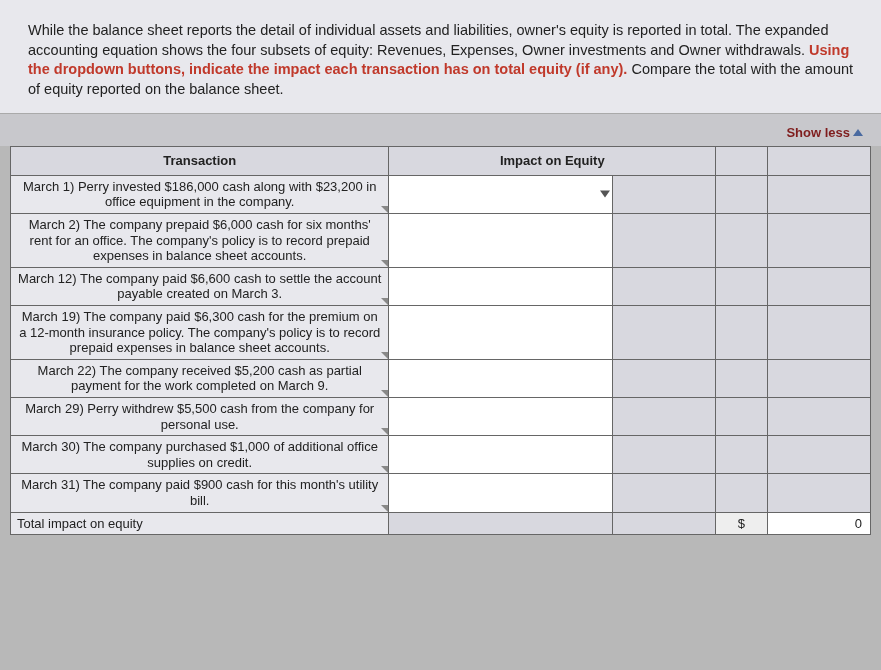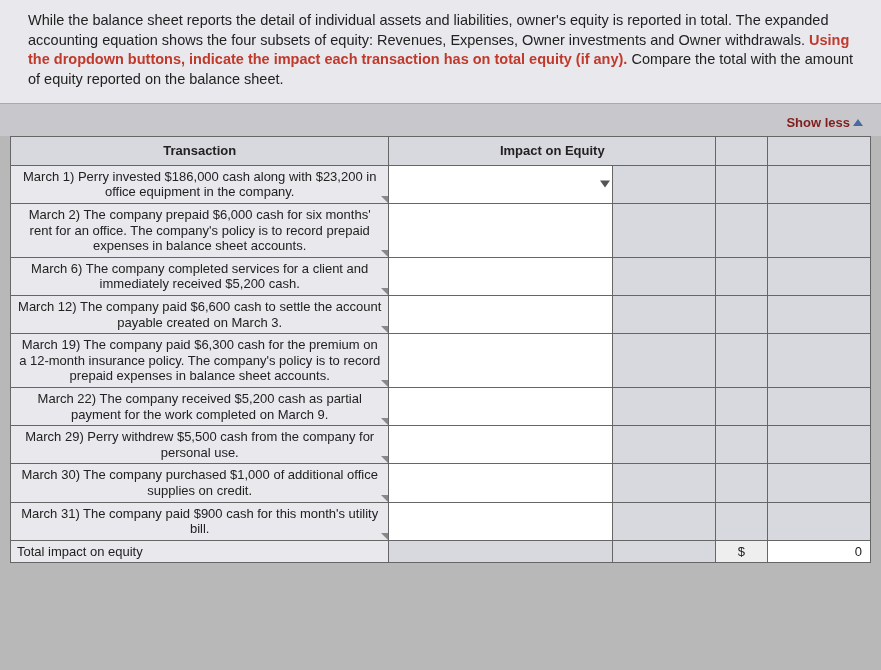--- a/index.html
+++ b/index.html
@@ -7,21 +7,21 @@
     font-family: Arial, Helvetica, sans-serif;
     background: #b8b8b8;
     width: 881px;
     height: 670px;
     overflow: hidden;
     font-size: 14px;
     color: #222;
   }
   .instruction-box {
     background: #e8e8ed;
-    padding: 11px 18px 14px 28px;
+    padding: 21px 18px 14px 28px;
     line-height: 1.35;
     font-size: 14.5px;
     border-bottom: 1px solid #aaa;
   }
   .instruction-box .red { color: #c0392b; font-weight: bold; }
   .show-less-row {
     text-align: right;
     padding: 10px 18px 6px 0;
     background: #c8c8cc;
   }
@@ -135,27 +135,20 @@
         <td class="blank-cell"></td>
       </tr>
       <tr>
         <td class="trans-cell">March 2)  The company prepaid $6,000 cash for six months' rent for an office. The company's policy is to record prepaid expenses in balance sheet accounts.<span class="corner"></span></td>
         <td class="impact-cell"></td>
         <td class="blank-cell"></td>
         <td class="blank-cell"></td>
         <td class="blank-cell"></td>
       </tr>
       <tr>
-        <td class="trans-cell">March 6)  The company completed services for a client and immediately received $5,200 cash.<span class="corner"></span></td>
-        <td class="impact-cell"></td>
-        <td class="blank-cell"></td>
-        <td class="blank-cell"></td>
-        <td class="blank-cell"></td>
-      </tr>
-      <tr>
         <td class="trans-cell">March 12)  The company paid $6,600 cash to settle the account payable created on March 3.<span class="corner"></span></td>
         <td class="impact-cell"></td>
         <td class="blank-cell"></td>
         <td class="blank-cell"></td>
         <td class="blank-cell"></td>
       </tr>
       <tr>
         <td class="trans-cell">March 19)  The company paid $6,300 cash for the premium on a 12-month insurance policy. The company's policy is to record prepaid expenses in balance sheet accounts.<span class="corner"></span></td>
         <td class="impact-cell"></td>
         <td class="blank-cell"></td>

